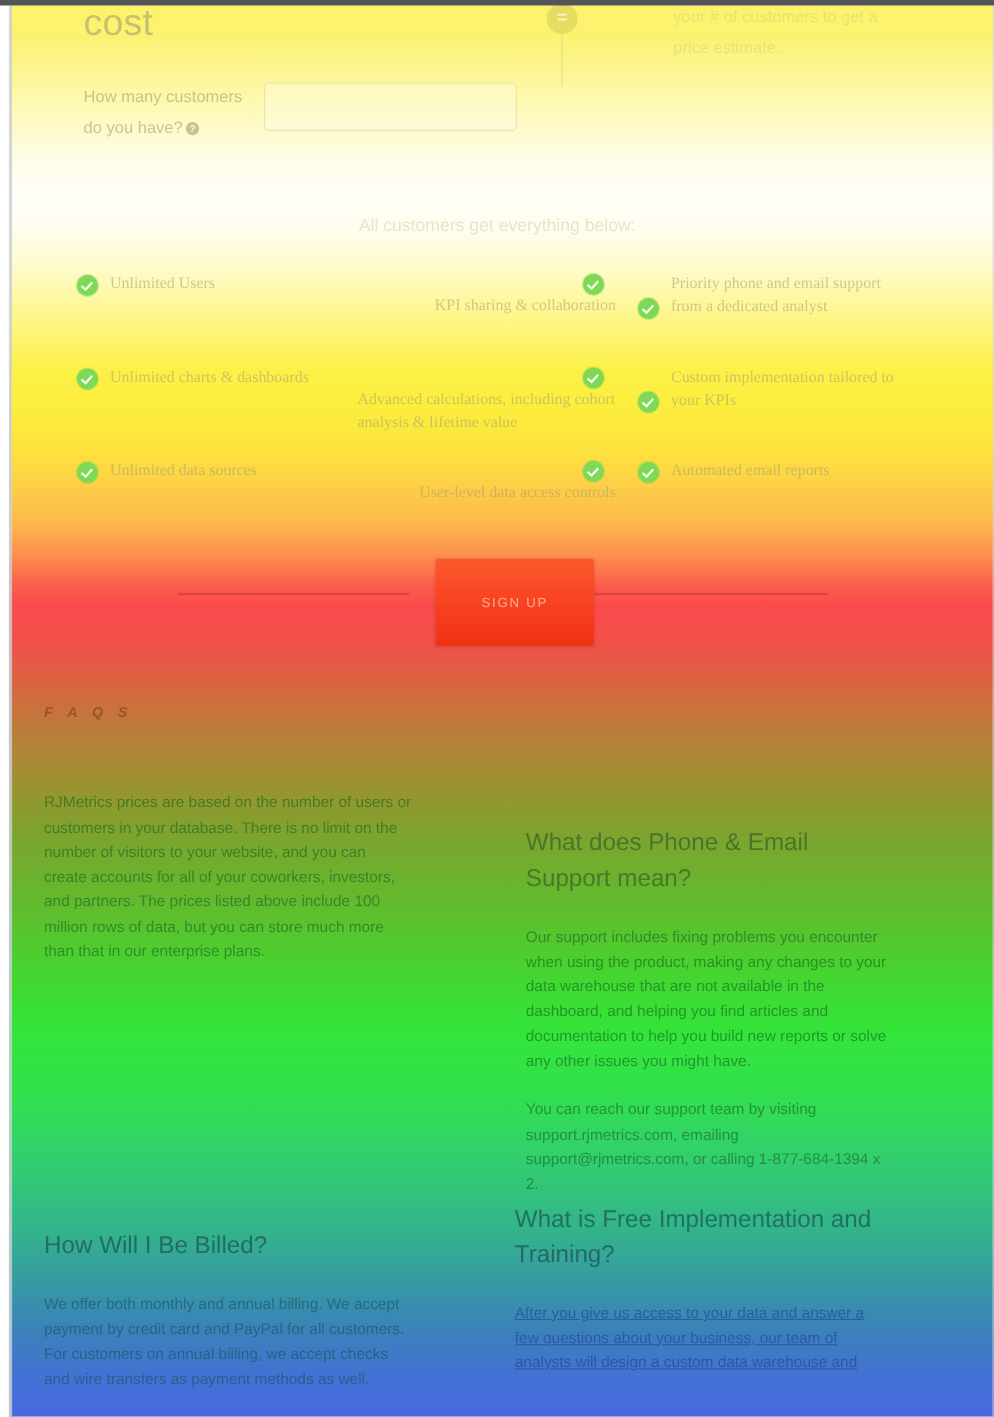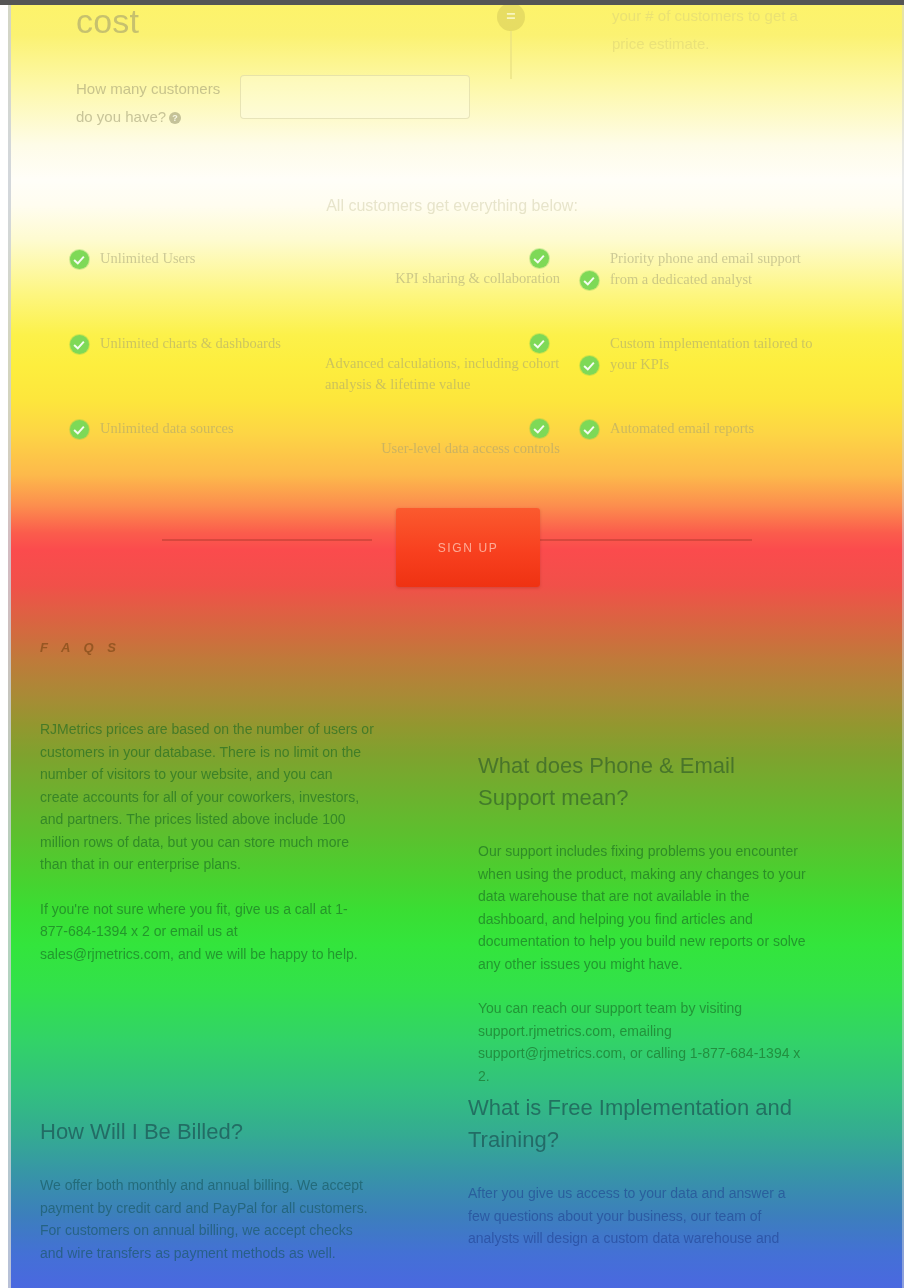--- a/index.html
+++ b/index.html
@@ -317,21 +317,21 @@
   }
   .faq-q.dark { color: rgba(25,70,75,0.62); }
 
   .faq-p {
     font-size: 14px;
     line-height: 22.5px;
     margin: 0 0 22px 0;
     color: rgba(25,105,35,0.62);
   }
   .faq-p.teal  { color: rgba(22,85,92,0.62); }
-  .faq-p.blue  { color: rgba(30,60,140,0.55); }
+  .faq-p.blue  { color: rgba(30,60,140,0.55); text-decoration: underline; }
 </style>
 </head>
 <body>
 
 <div id="page">
 
   <div class="gradient-canvas"></div>
   <div class="page-left-pad"></div>
   <div class="edge-left"></div>
   <div class="edge-right"></div>
@@ -403,21 +403,20 @@
       <div class="rule left"></div>
       <div class="rule right"></div>
       <button class="signup-btn">SIGN UP</button>
     </div>
 
     <div class="faqs-kicker">F A Q S</div>
 
     <div class="faq-col left">
       <div class="faq-item" style="top:718px; left:0;">
         <p class="faq-p">RJMetrics prices are based on the number of users or customers in your database. There is no limit on the number of visitors to your website, and you can create accounts for all of your coworkers, investors, and partners. The prices listed above include 100 million rows of data, but you can store much more than that in our enterprise plans.</p>
-        <p class="faq-p">If you're not sure where you fit, give us a call at 1-877-684-1394 x 2 or email us at sales@rjmetrics.com, and we will be happy to help.</p>
       </div>
       <div class="faq-item" style="top:1116px; left:0;">
         <p class="faq-q dark">How Will I Be Billed?</p>
         <p class="faq-p teal">We offer both monthly and annual billing. We accept payment by credit card and PayPal for all customers. For customers on annual billing, we accept checks and wire transfers as payment methods as well.</p>
       </div>
     </div>
 
     <div class="faq-col right">
       <div class="faq-item" style="top:750px; left:0;margin-left:10px;">
         <p class="faq-q">What does Phone &amp; Email Support mean?</p>

